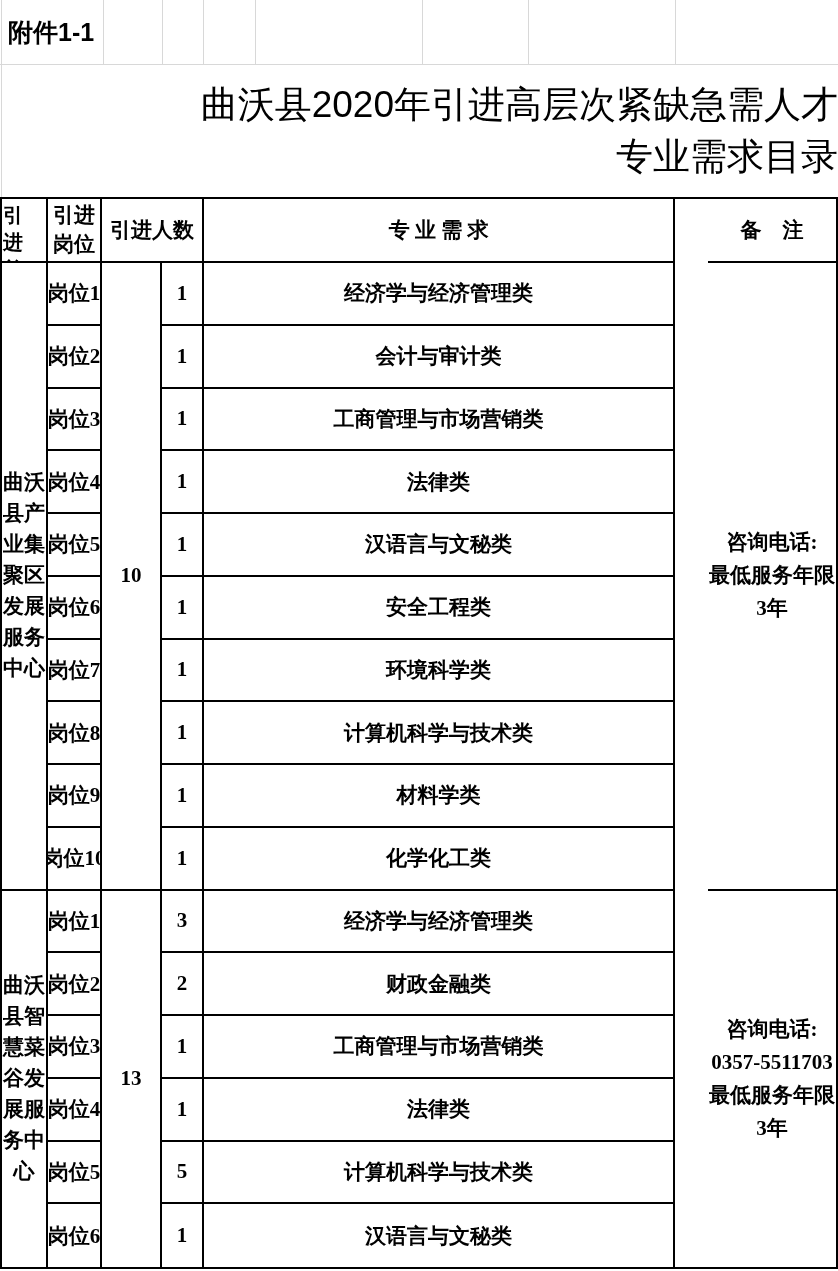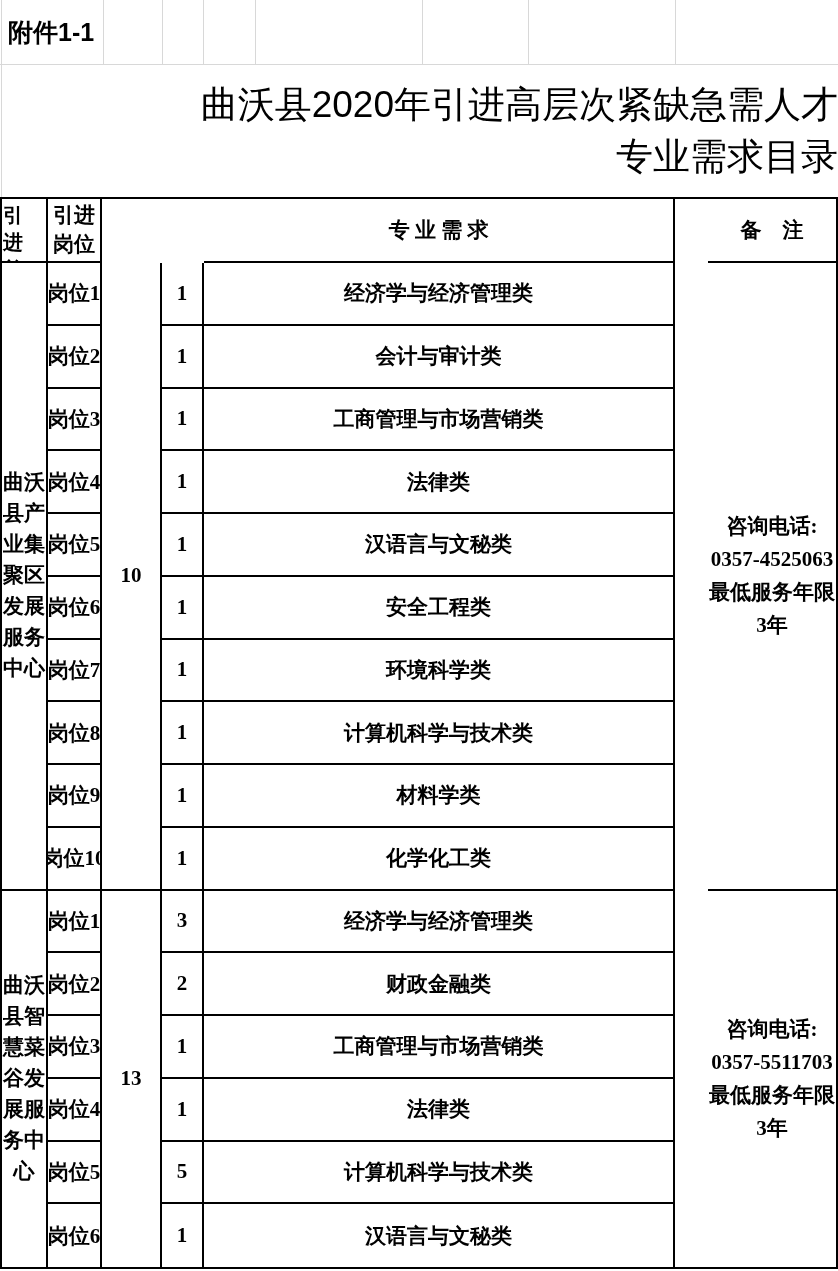--- a/index.html
+++ b/index.html
@@ -79,31 +79,31 @@
 </div>
 
 <div class="sheet-table">
 
   <div class="c hd hd-unit" style="grid-area:1/1/2/2">
     <div class="inner">引进单位</div>
   </div>
   <div class="c hd hd-pos" style="grid-area:1/2/2/3">
     <div class="inner">引进岗位</div>
   </div>
+  <div class="c hd nw" style="grid-area:1/3/2/5">引进人数</div>
   <div class="c hd nw" style="grid-area:1/5/2/6">专 业 需 求</div>
   <div class="c hd nw lastcol" style="grid-area:1/6/2/7">备　注</div>
 
   <div class="c unit" style="grid-area:2/1/12/2">
     <div class="inner">曲沃县产业集聚区发展服务中心</div>
   </div>
   <div class="c" style="grid-area:2/3/12/4">10</div>
   <div class="c note lastcol" style="grid-area:2/6/12/7">
     <div class="inner">
       <div>咨询电话:</div>
-      <div>0357-4525063</div>
       <div>最低服务年限3年</div>
     </div>
   </div>
 
   <div class="c nw" style="grid-area:2/2/3/3">岗位1</div>
   <div class="c nw" style="grid-area:3/2/4/3">岗位2</div>
   <div class="c nw" style="grid-area:4/2/5/3">岗位3</div>
   <div class="c nw" style="grid-area:5/2/6/3">岗位4</div>
   <div class="c nw" style="grid-area:6/2/7/3">岗位5</div>
   <div class="c nw" style="grid-area:7/2/8/3">岗位6</div>

